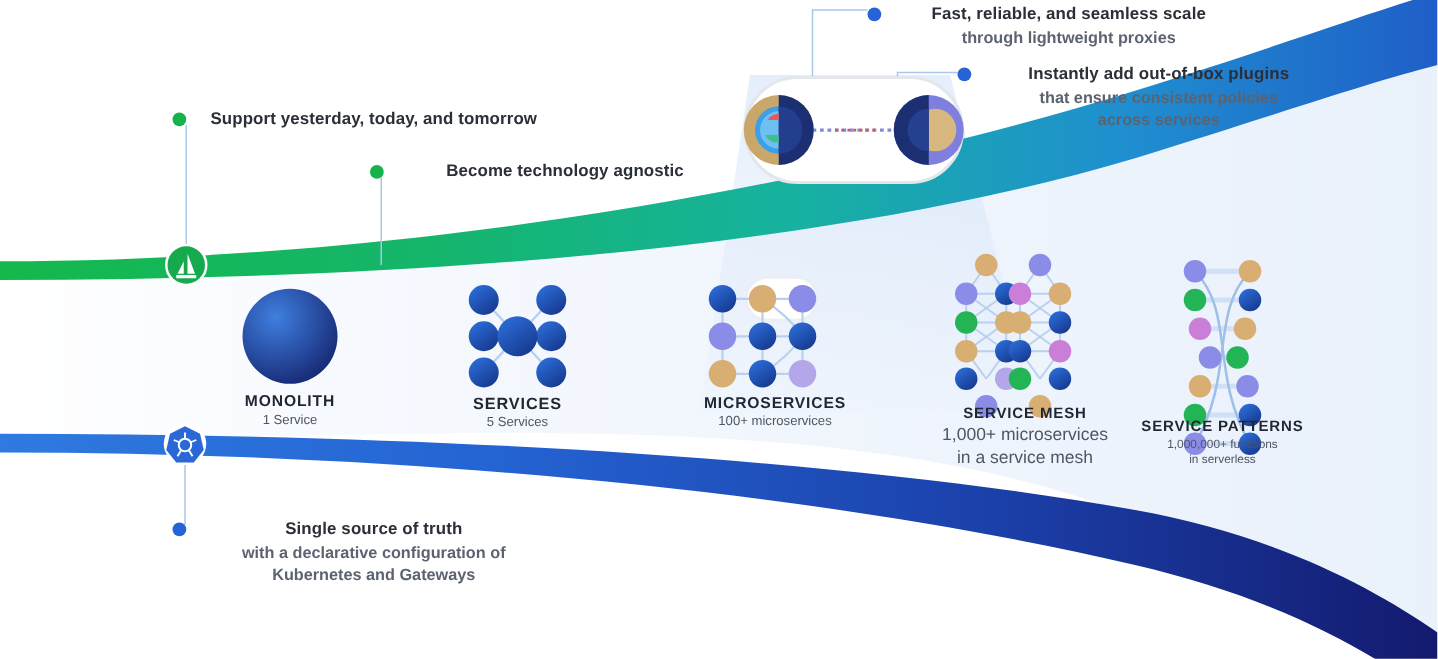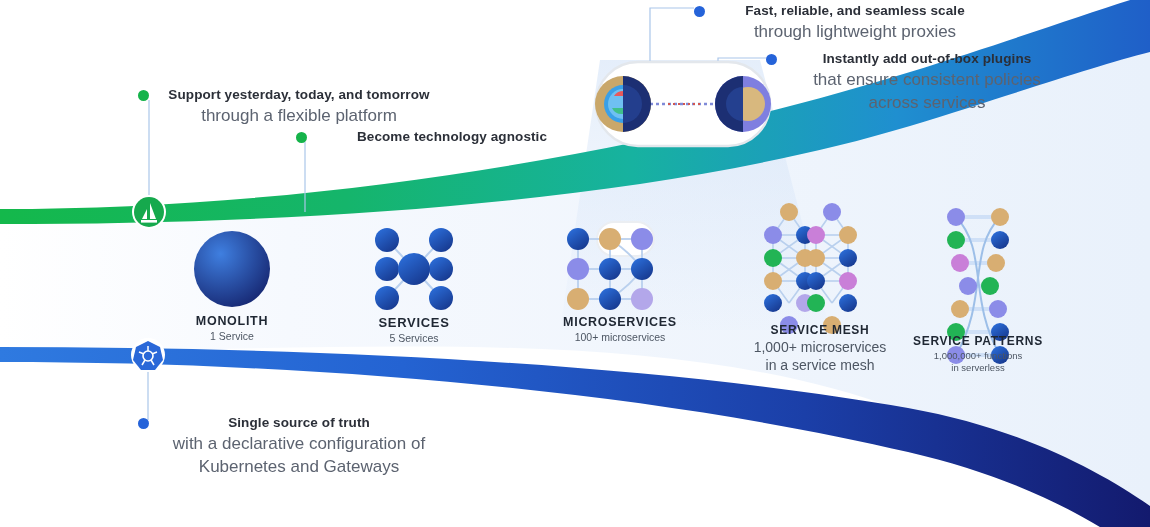--- a/index.html
+++ b/index.html
@@ -17,22 +17,23 @@
   .callout .dot{
     position:absolute;left:0;top:4px;
     width:11px;height:11px;border-radius:50%;
   }
   .callout .txt{padding-left:22px;}
   .callout .hd{
     font-size:13.5px;font-weight:bold;color:#2b2f38;
     letter-spacing:.1px;line-height:1.33;
   }
   .callout .sb{
-    font-size:17px;color:#5c6370;line-height:1.35;
+    font-size:13px;color:#5c6370;line-height:1.35;
     margin-top:1px;
+    font-weight:bold;
   }
 
   .stage-label{position:absolute;text-align:center;}
   .stage-label .name{
     font-weight:bold;color:#1f2733;letter-spacing:.7px;
   }
   .stage-label .sub{
     color:#4d5663;margin-top:2px;line-height:1.25;
   }
 </style>
@@ -267,21 +268,20 @@
         <path d="M142,365 L145,360"></path>
         <path d="M154,365 L151,360"></path>
       </g>
     </g>
   </svg>
 
   <div class="callout" style="left:138px;top:86px;width:300px;">
     <span class="dot" style="background:#15b34a;"></span>
     <div class="txt">
       <div class="hd">Support yesterday, today, and tomorrow</div>
-      <div class="sb">through a flexible platform</div>
     </div>
   </div>
 
   <div class="callout" style="left:296px;top:128px;width:290px;">
     <span class="dot" style="background:#15b34a;"></span>
     <div class="txt">
       <div class="hd">Become technology agnostic</div>
     </div>
   </div>
 

